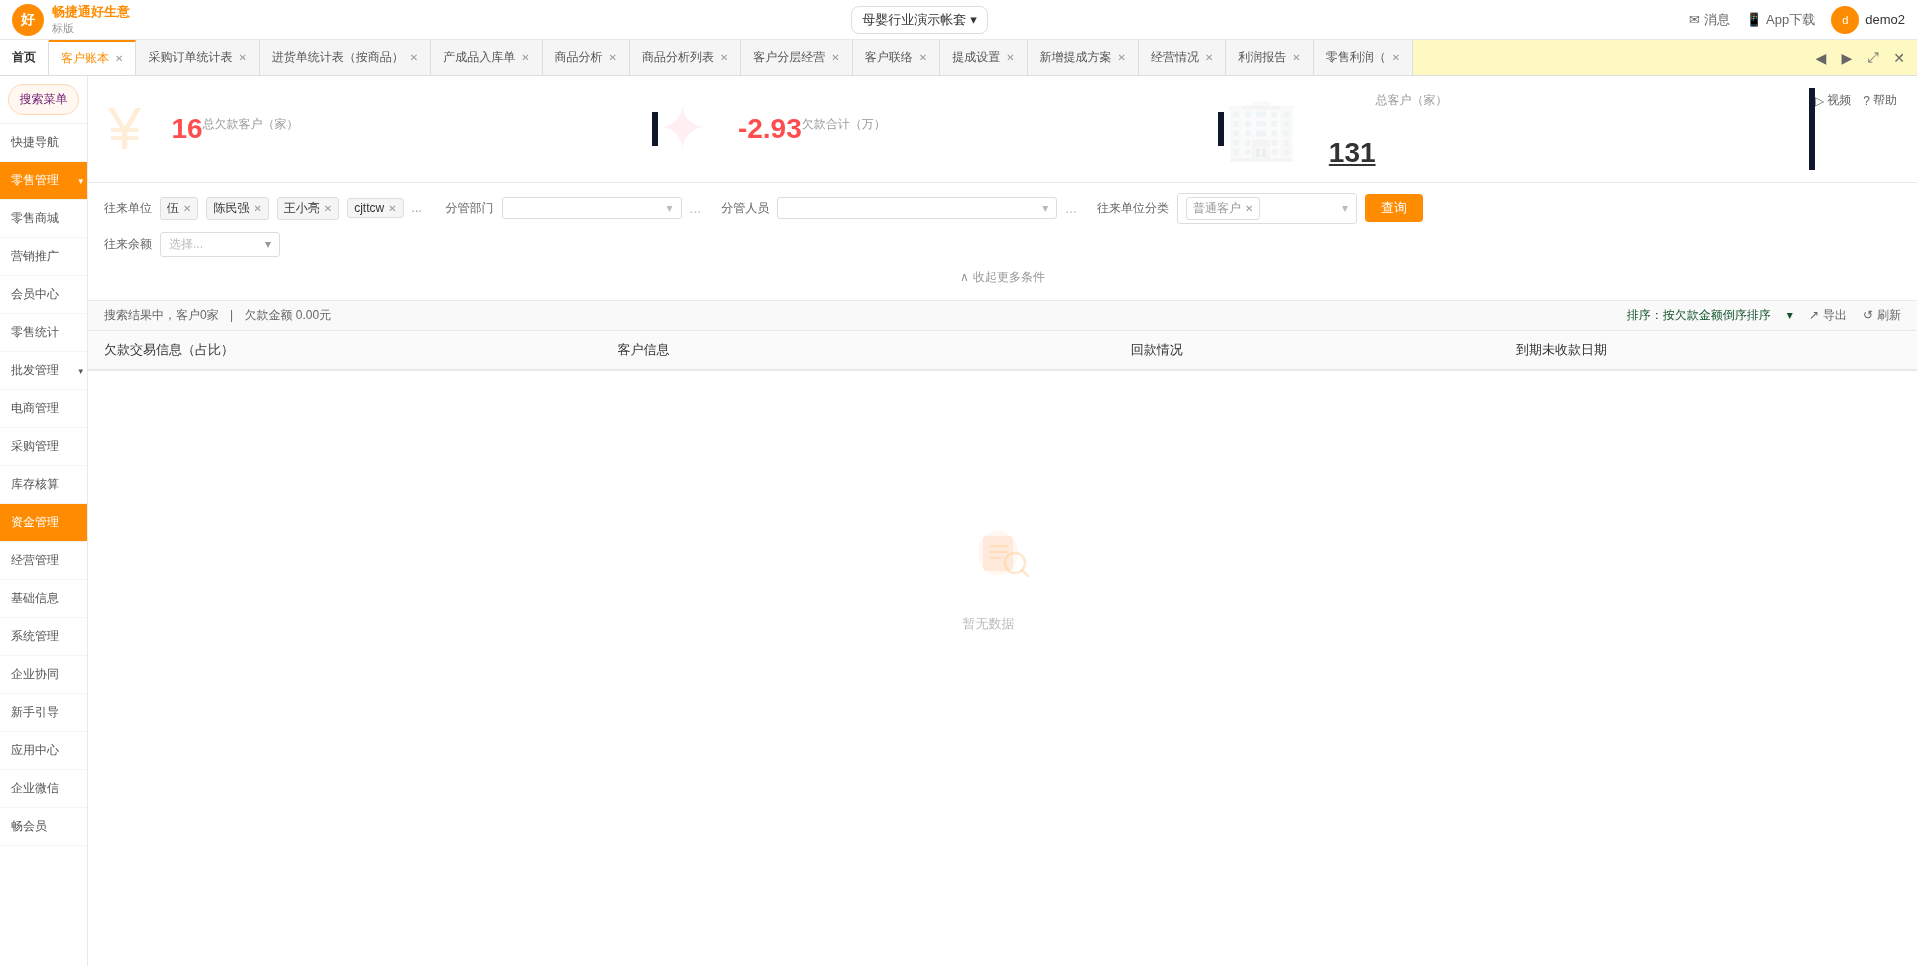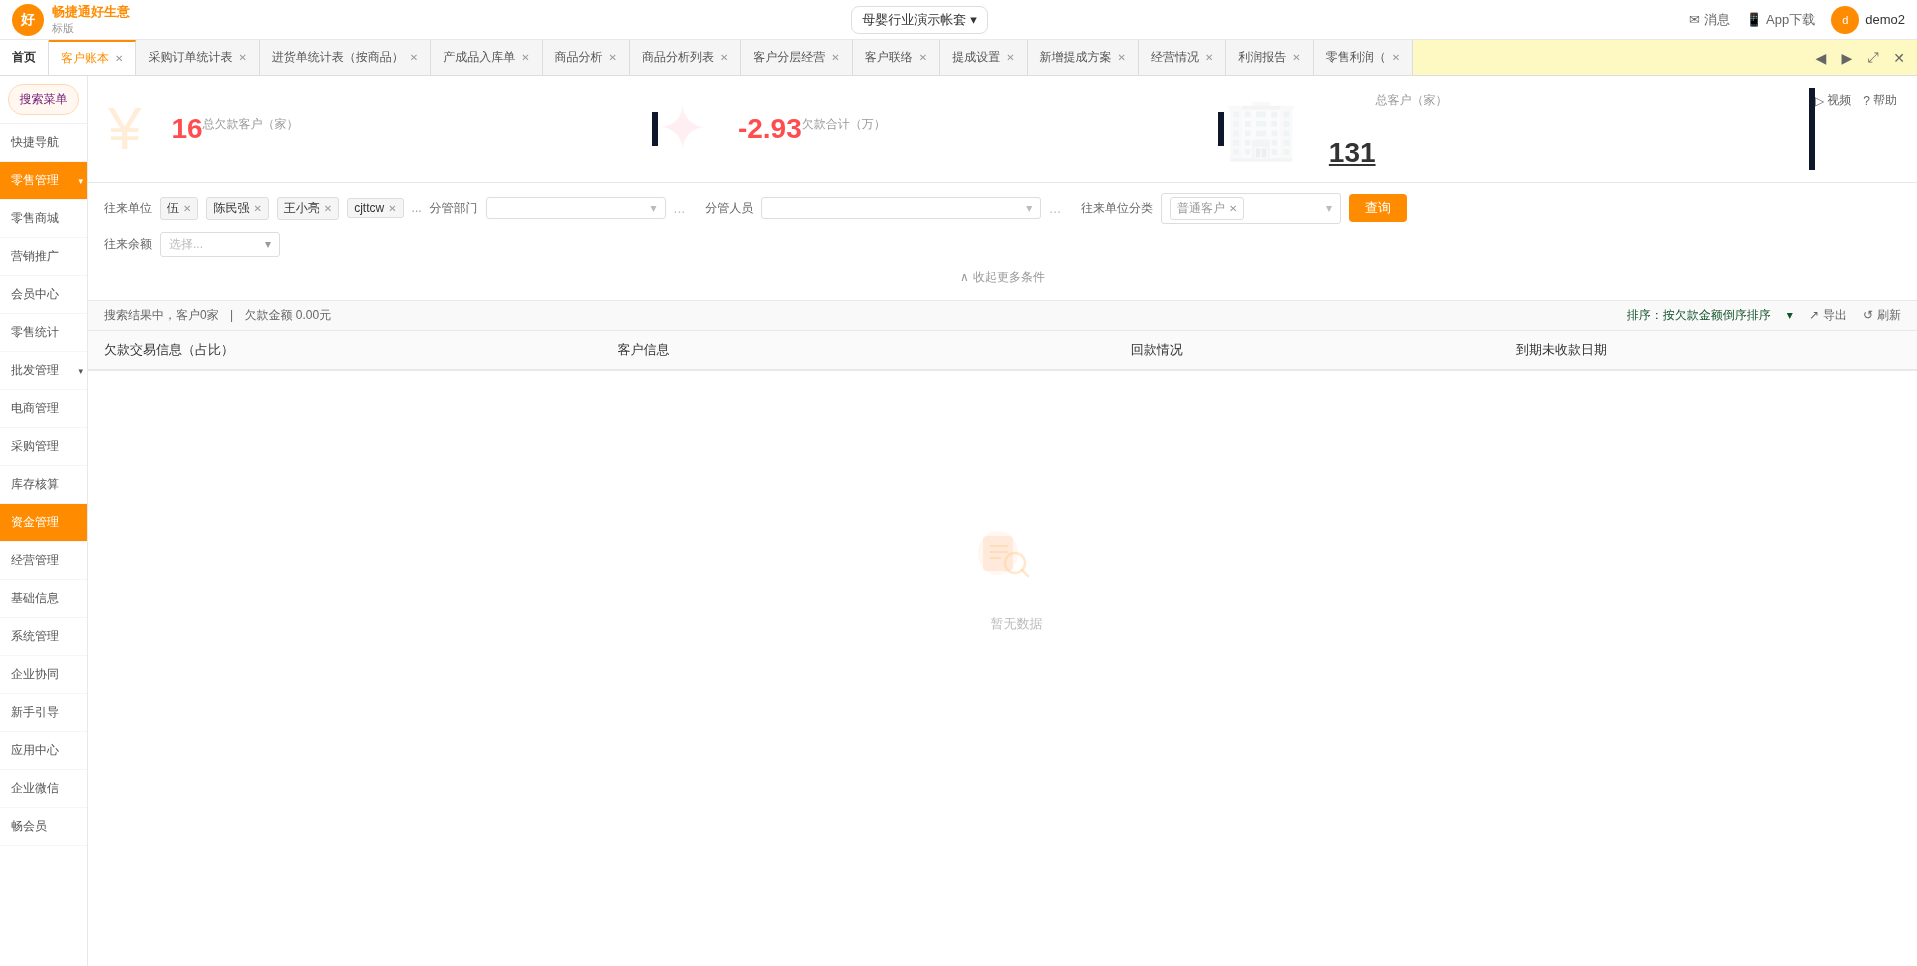--- a/index.html
+++ b/index.html
@@ -112,21 +112,21 @@
     .action-btn-sm { display: flex; align-items: center; gap: 4px; cursor: pointer; color: #666; }
 
     
     .table-area { flex: 1; overflow-y: auto; background: #fff; }
     .table-header {
       display: grid; grid-template-columns: 2fr 2fr 1.5fr 1.5fr;
       padding: 10px 16px; background: #fafafa; border-bottom: 2px solid #e8e8e8;
       font-size: 13px; font-weight: 500; color: #333;
     }
     .table-body { display: flex; flex-direction: column; align-items: center; justify-content: center; min-height: 400px; }
-    .empty-state { display: flex; flex-direction: column; align-items: flex-end; gap: 12px; padding: 60px 0; }
+    .empty-state { display: flex; flex-direction: column; align-items: flex-start; gap: 12px; padding: 60px 0; }
     .empty-icon { font-size: 64px; opacity: 0.4; }
     .empty-text { font-size: 13px; color: #bbb; }
 
     
     .query-btn {
       background: #ff8c00; color: #fff; border: none; border-radius: 4px;
       padding: 5px 16px; cursor: pointer; font-size: 13px;
     }
 
     .filter-余额-select {
@@ -344,21 +344,21 @@
         <div class="filter-tag">
           <span>王小亮</span>
           <span class="tag-close">✕</span>
         </div>
         <div class="filter-tag">
           <span>cjttcw</span>
           <span class="tag-close">✕</span>
         </div>
         <span class="filter-more">...</span>
 
-        <span class="filter-label" style="margin-left:0;">分管部门</span>
+        <span class="filter-label" style="margin-left:16px;">分管部门</span>
         <div class="filter-select">
           <span style="flex:1;"></span>
           <span class="arrow">▾</span>
         </div>
         <span class="filter-dots">...</span>
 
         <span class="filter-label" style="margin-left:12px;">分管人员</span>
         <div class="filter-select filter-select-wide">
           <span style="flex:1;"></span>
           <span class="arrow">▾</span>

